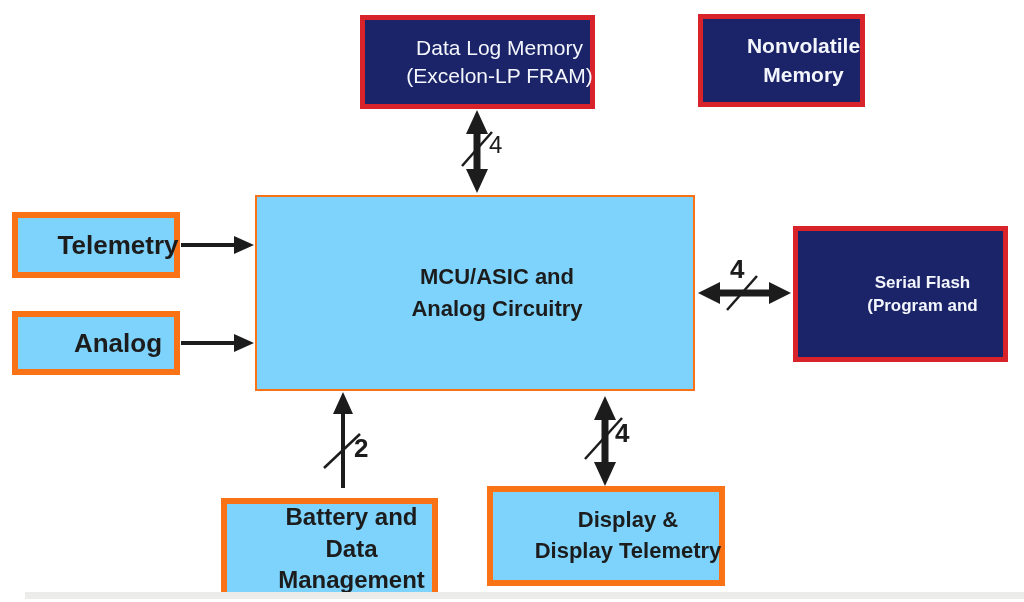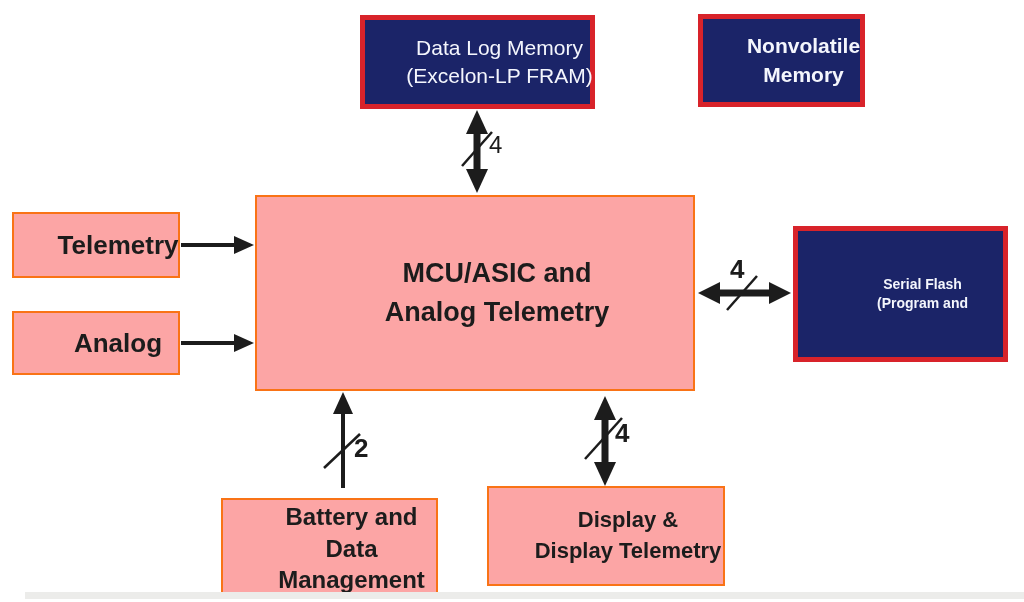--- a/index.html
+++ b/index.html
@@ -21,31 +21,31 @@
     text-align: center;
     padding-left: 44px;
   }
   .box span { display: block; white-space: nowrap; }
   .navy {
     background: #1b2468;
     border: 5px solid #d8232a;
     color: #f4f6fd;
   }
   .plain {
-    background: #fca5a5;
-    border: 2px solid #f97316;
+    background: #7dd3fc;
+    border: 6px solid #f97316;
     color: #1c1c1c;
     font-weight: bold;
   }
   #box-datalog     { left: 360px; top: 15px;  width: 235px; height: 94px;  font-size: 21px; font-weight: 400; line-height: 1.32; }
   #box-nonvolatile { left: 698px; top: 14px;  width: 167px; height: 93px;  font-size: 21px; font-weight: 700; line-height: 1.35; }
-  #box-mcu         { left: 255px; top: 195px; width: 440px; height: 196px; font-size: 27px; line-height: 1.45; border-width: 2px; }
+  #box-mcu         { left: 255px; top: 195px; width: 440px; height: 196px; font-size: 22px; line-height: 1.45; border-width: 2px; }
   #box-telemetry   { left: 12px;  top: 212px; width: 168px; height: 66px;  font-size: 26px; }
   #box-sensors     { left: 12px;  top: 311px; width: 168px; height: 64px;  font-size: 26px; }
-  #box-serial      { left: 793px; top: 226px; width: 215px; height: 136px; font-size: 14px; font-weight: 700; line-height: 1.38; }
+  #box-serial      { left: 793px; top: 226px; width: 215px; height: 136px; font-size: 17px; font-weight: 700; line-height: 1.38; }
   #box-battery     { left: 221px; top: 488px; width: 217px; height: 101px; font-size: 24px; line-height: 1.32; margin-top: 10px; }
   #box-display     { left: 487px; top: 486px; width: 238px; height: 100px; font-size: 22px; line-height: 1.4; }
   .bus-label {
     position: absolute;
     color: #1c1c1c;
     font-weight: bold;
     font-size: 26px;
     line-height: 1;
   }
   #bus-datalog { left: 489px; top: 133px; font-weight: 400; font-size: 24px; }
@@ -120,21 +120,21 @@
     <span>(Excelon-LP FRAM)</span>
   </div>
 
   <div class="box navy" id="box-nonvolatile">
     <span>Nonvolatile</span>
     <span>Memory</span>
   </div>
 
   <div class="box plain" id="box-mcu">
     <span>MCU/ASIC and</span>
-    <span>Analog Telemetry</span>
+    <span>Analog Circuitry</span>
   </div>
 
   <div class="box plain" id="box-telemetry">
     <span>Telemetry</span>
   </div>
 
   <div class="box plain" id="box-sensors">
     <span>Analog</span>
   </div>
 

